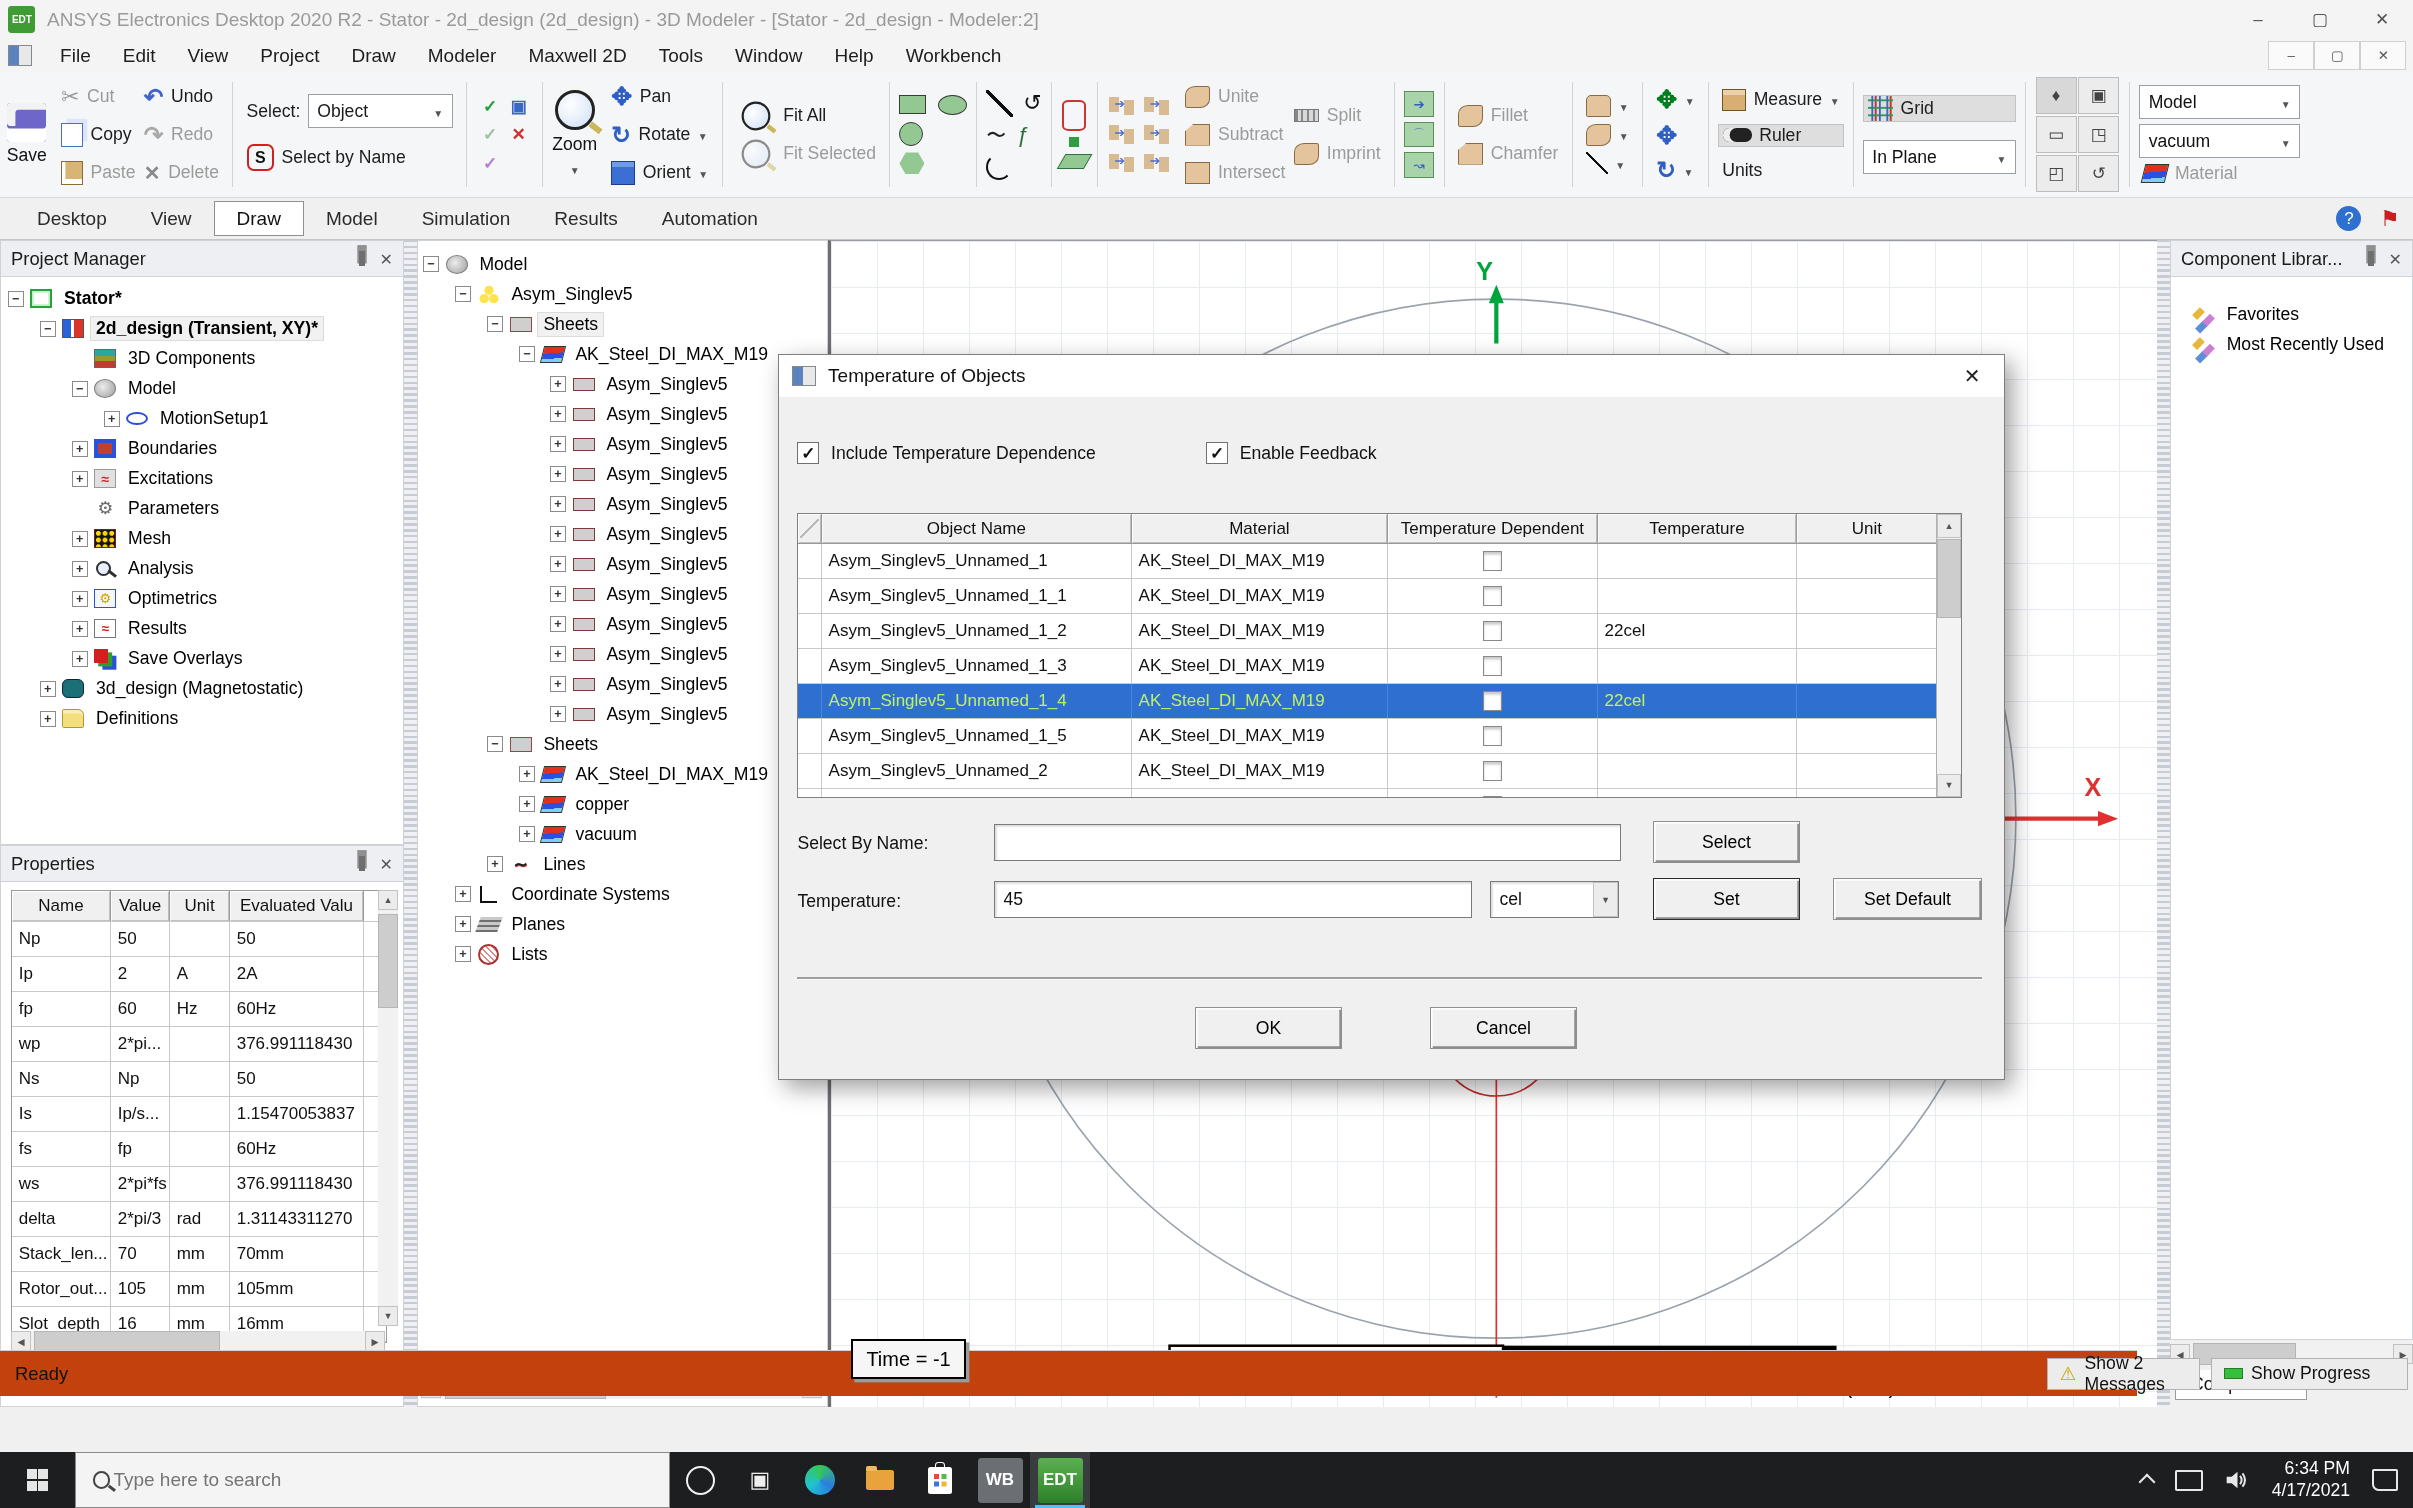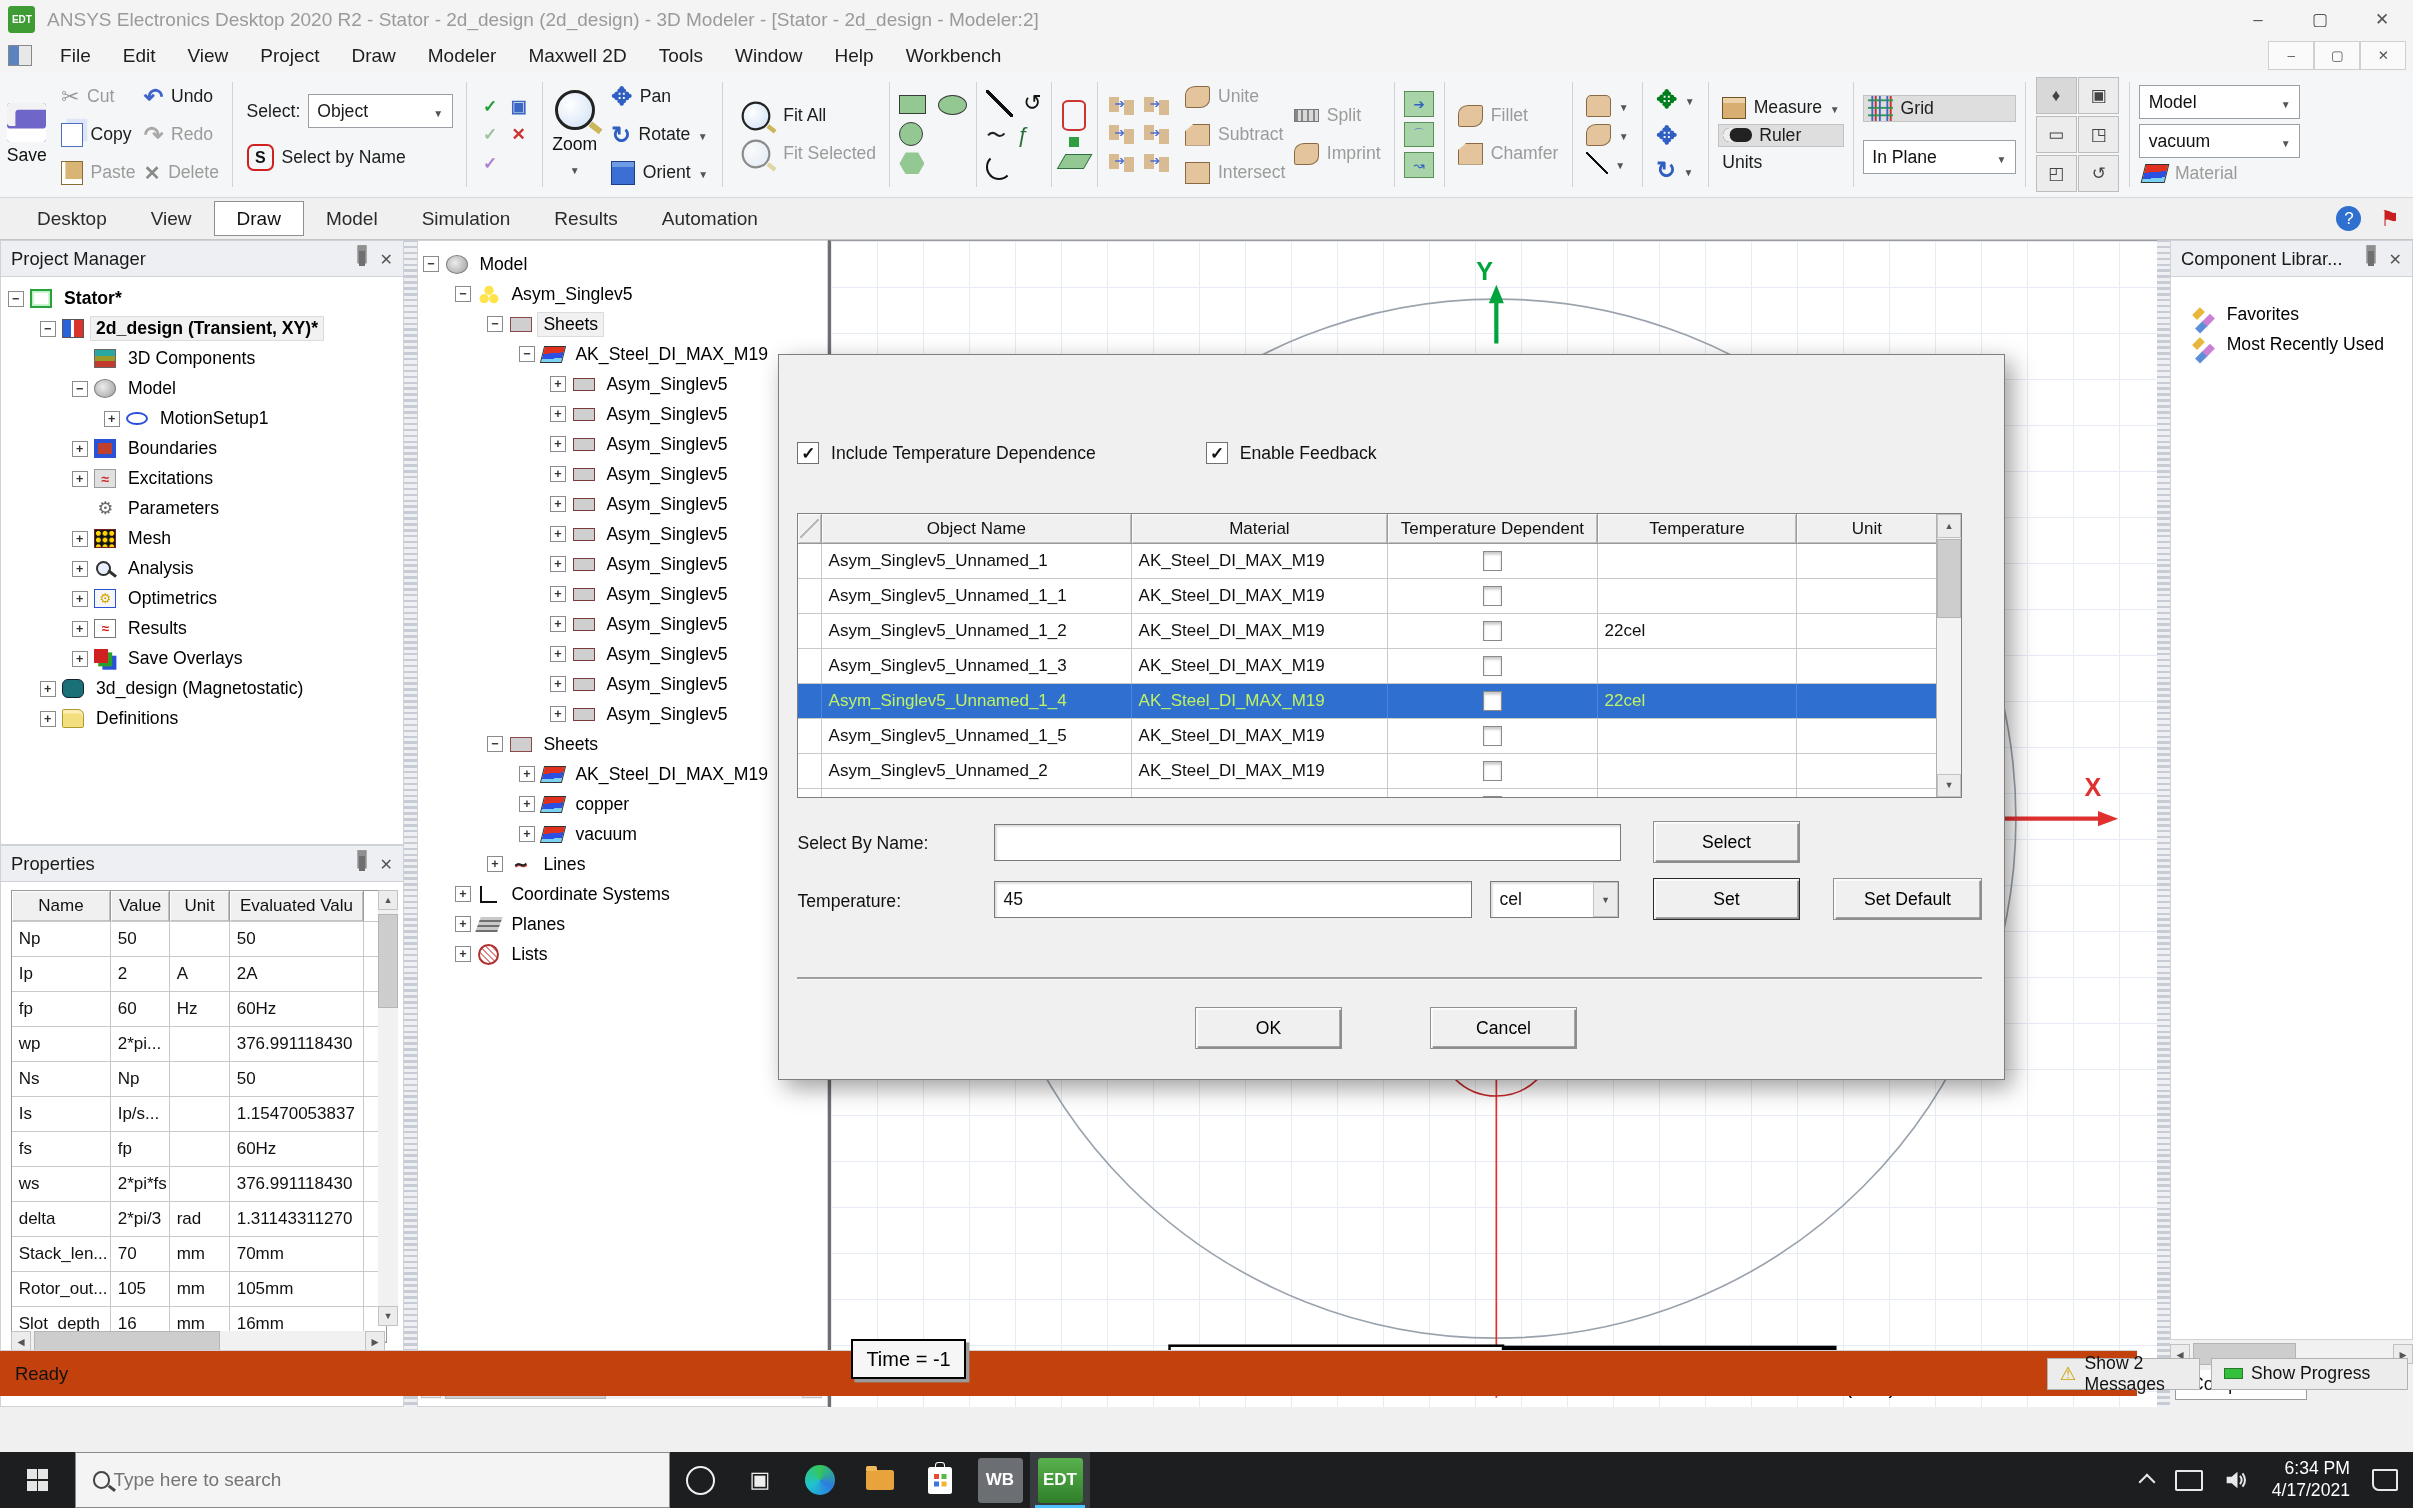--- a/index.html
+++ b/index.html
@@ -478,21 +478,21 @@
           <span class="ticon i-pan"></span>
         </div>
       <div class="tb-it" style="height:auto">
           <span class="ticon i-rot" style="color:#7aa24d"></span>
           <span class="da"></span>
         </div>
     </div>
   </div>
   <div class="sep"></div>
   <div class="tb-g">
-    <div class="tb-col" style="gap:5px">
+    <div class="tb-col" style="gap:13px">
       <div class="tb-it" style="height:auto">
           <span class="ticon i-meas"></span>
           <span>Measure</span>
           <span class="da"></span>
         </div>
       <div class="tb-it pressed" style="height:auto">
           <span class="ticon i-ruler"></span>
           <span>Ruler</span>
         </div>
       <div class="tb-it" style="height:auto">
@@ -939,20 +939,25 @@
   </div>
   <div class="sb" style="left:0;top:1103px;width:243px;height:22px;position:absolute">
     <span class="sbtn al2"></span>
     <span class="sthumb" style="height:20px;width:101px;margin-right:auto;margin-left:3.4px"></span>
     <span class="sbtn ar"></span>
   </div>
   <span class="tabctl" style="position:absolute;left:5px;top:1130px">Components</span>
 </div>
 
 <div class="abs dialog">
+  <div class="dlg-title">
+    <span class="appico" style="margin:0"></span>
+    <span>Temperature of Objects</span>
+    <span class="dlg-x"></span>
+  </div>
   <div class="cbrow abs" style="left:18.4px;top:87px">
     <span class="cb checked"></span>
     <span>Include Temperature Dependence</span>
   </div>
   <div class="cbrow abs" style="left:427px;top:87px">
     <span class="cb checked"></span>
     <span>Enable Feedback</span>
   </div>
 
   <div class="dtable">

